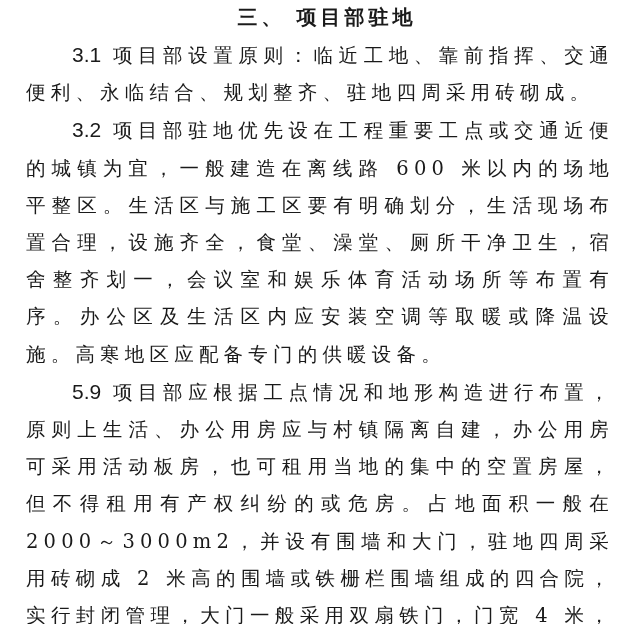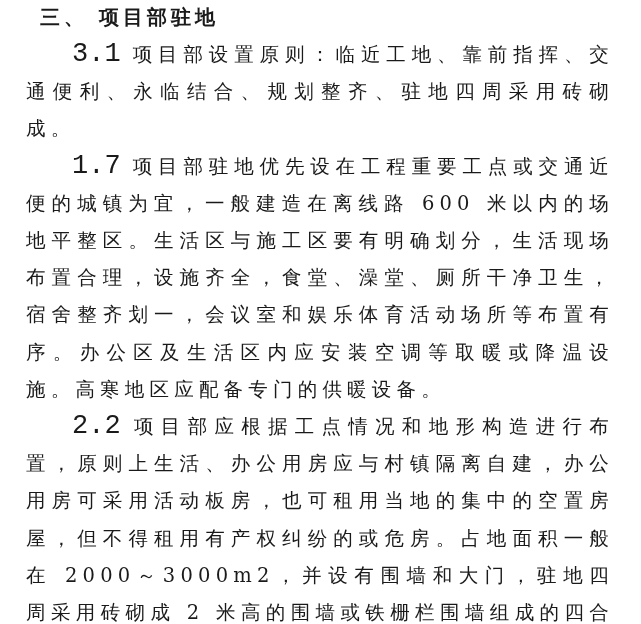--- a/index.html
+++ b/index.html
@@ -6,43 +6,43 @@
   body {
     width: 641px; height: 624px; overflow: hidden;
     font-family: "DejaVu Serif", "Liberation Serif", serif;
     color: #1a1a1a;
     position: relative;
   }
   .doc {
     position: absolute; left: 26px; top: 0; width: 588px;
   }
   .title {
-    text-align: left;
+    text-align: center;
     font-weight: bold;
     font-size: 20px;
     height: 37px;
     line-height: 37px;
     letter-spacing: 4px;
     margin-top: -1px;
     padding-left: 14px;
   }
   .para {
     font-size: 19.5px;
     line-height: 37.2px;
     letter-spacing: 5.2px;
     text-indent: 46px;
     text-align: justify;
     margin: 0;
   }
-  .para .num { letter-spacing: 0; font-family: Liberation Mono, monospace; font-size: 27px; }
+  .para .num { letter-spacing: 0; font-family: Liberation Sans, sans-serif; font-size: 21px; }
 </style>
 </head>
 <body>
 
 <div class="doc">
   <div class="title">三、 项目部驻地</div>
 
   <p class="para"><span class="num">3.1</span><span> 项目部设置原则：临近工地、靠前指挥、交通便利、永临结合、规划整齐、驻地四周采用砖砌成。</span></p>
 
-  <p class="para"><span class="num">1.7</span><span> 项目部驻地优先设在工程重要工点或交通近便的城镇为宜，一般建造在离线路 600 米以内的场地平整区。生活区与施工区要有明确划分，生活现场布置合理，设施齐全，食堂、澡堂、厕所干净卫生，宿舍整齐划一，会议室和娱乐体育活动场所等布置有序。办公区及生活区内应安装空调等取暖或降温设施。高寒地区应配备专门的供暖设备。</span></p>
+  <p class="para"><span class="num">3.2</span><span> 项目部驻地优先设在工程重要工点或交通近便的城镇为宜，一般建造在离线路 600 米以内的场地平整区。生活区与施工区要有明确划分，生活现场布置合理，设施齐全，食堂、澡堂、厕所干净卫生，宿舍整齐划一，会议室和娱乐体育活动场所等布置有序。办公区及生活区内应安装空调等取暖或降温设施。高寒地区应配备专门的供暖设备。</span></p>
 
-  <p class="para"><span class="num">2.2</span><span> 项目部应根据工点情况和地形构造进行布置，原则上生活、办公用房应与村镇隔离自建，办公用房可采用活动板房，也可租用当地的集中的空置房屋，但不得租用有产权纠纷的或危房。占地面积一般在 2000～3000m2，并设有围墙和大门，驻地四周采用砖砌成 2 米高的围墙或铁栅栏围墙组成的四合院，实行封闭管理，大门一般采用双扇铁门，门宽 4 米，条件具备可采用电动伸缩门。驻地办公用房、生活用房及机具停放场地应适当分开，场地及主要道路应硬化处理，并适当绿化。</span></p>
+  <p class="para"><span class="num">5.9</span><span> 项目部应根据工点情况和地形构造进行布置，原则上生活、办公用房应与村镇隔离自建，办公用房可采用活动板房，也可租用当地的集中的空置房屋，但不得租用有产权纠纷的或危房。占地面积一般在 2000～3000m2，并设有围墙和大门，驻地四周采用砖砌成 2 米高的围墙或铁栅栏围墙组成的四合院，实行封闭管理，大门一般采用双扇铁门，门宽 4 米，条件具备可采用电动伸缩门。驻地办公用房、生活用房及机具停放场地应适当分开，场地及主要道路应硬化处理，并适当绿化。</span></p>
 </div>
 
 </body></html>

